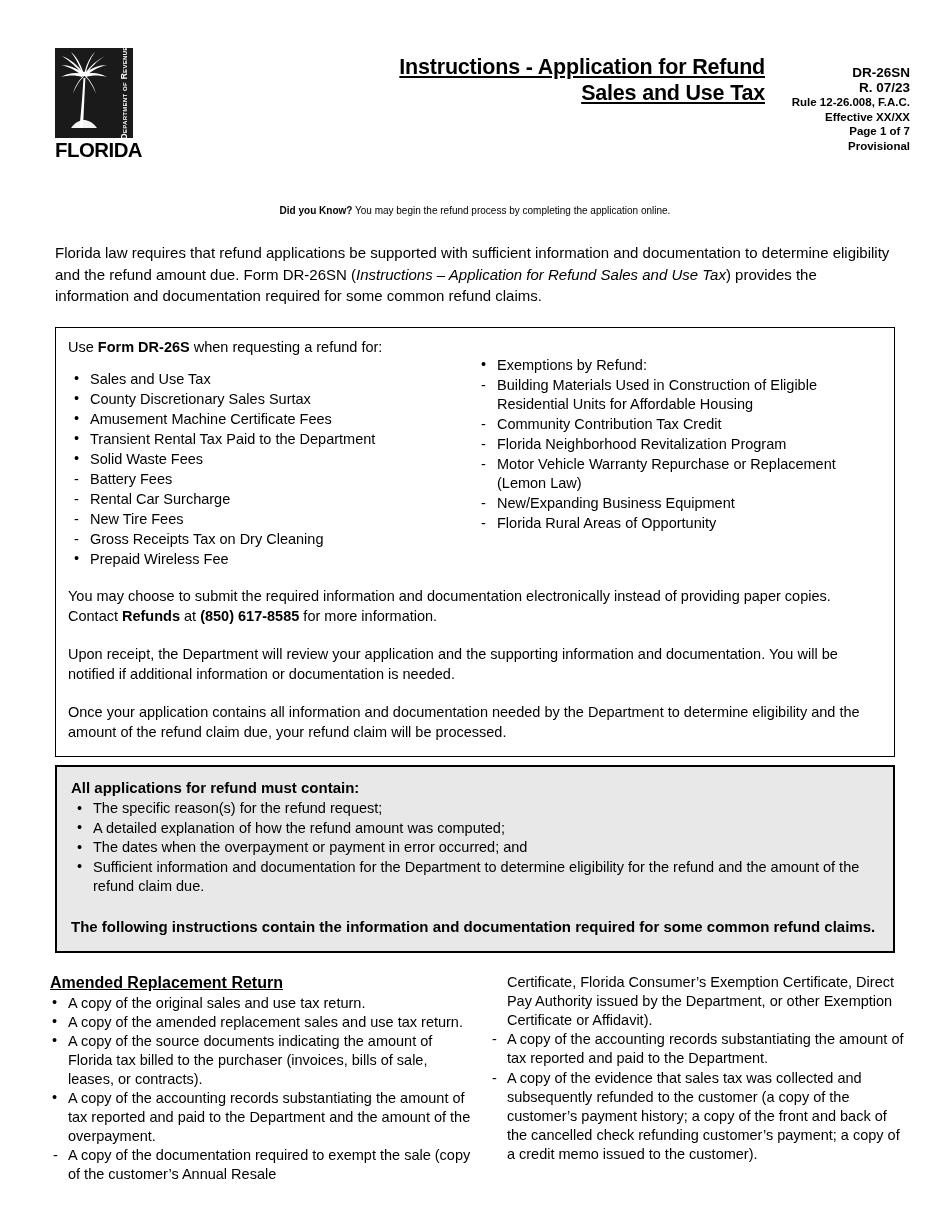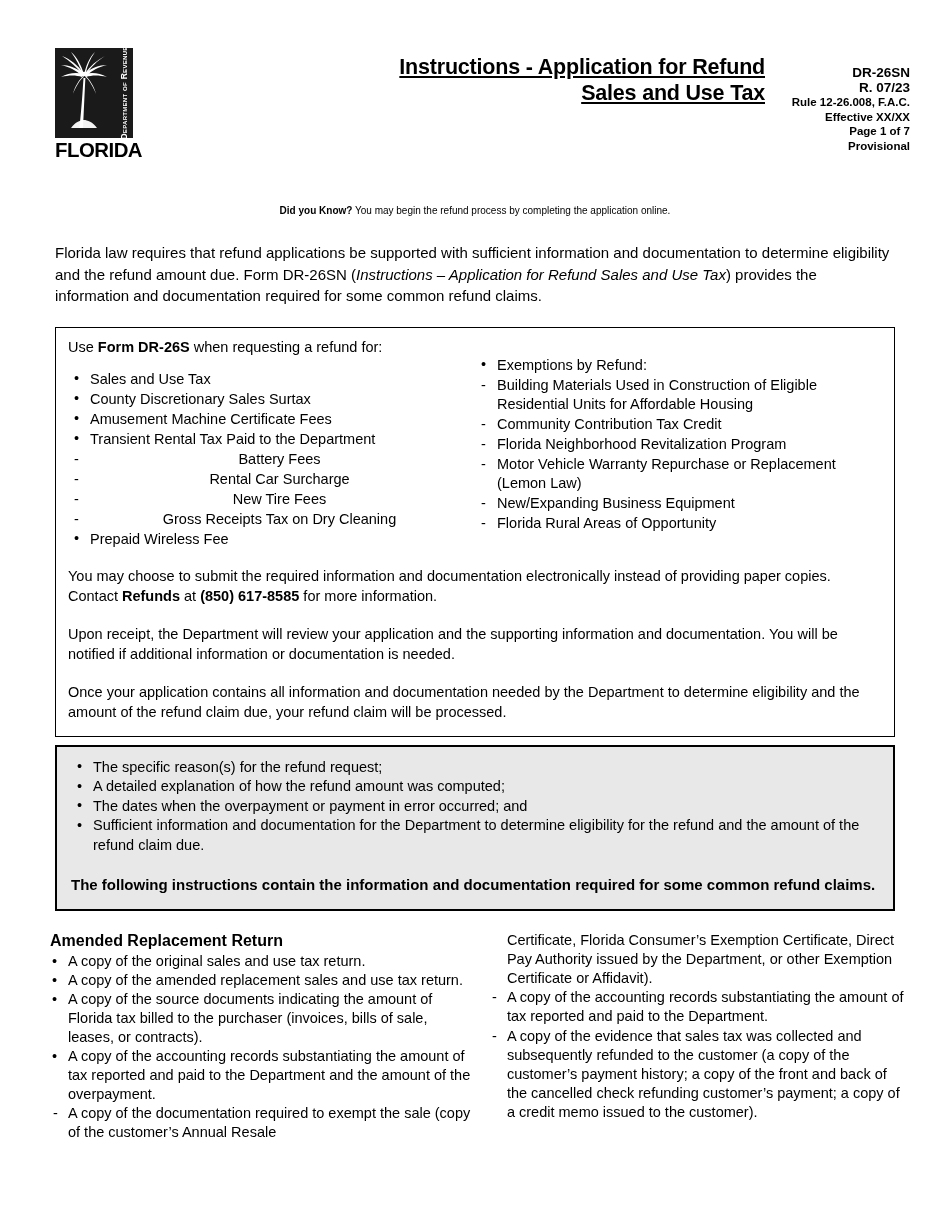--- a/index.html
+++ b/index.html
@@ -156,21 +156,21 @@
     left: 6px;
     top: -0.5px;
   }
   ul.dsh > li::before {
     content: "-";
     position: absolute;
     left: 6px;
     top: 0px;
   }
   .lvl1 { margin-left: 28px; margin-top: 1px; }
-  .lvl2 { margin-left: 28px; margin-top: 1px; text-align: center; }
+  .lvl2 { margin-left: 28px; margin-top: 1px; }
   .lvl2-r { margin-left: 32px; margin-top: 1px; }
   .box1-lead { margin-bottom: 13px; }
   .box1-para {
     margin-top: 16px;
     font-size: 14.5px;
     line-height: 20px;
   }
   .box1-para.gap { margin-top: 18px; }
 
   
@@ -202,20 +202,21 @@
     display: flex;
     font-size: 14.5px;
     line-height: 19px;
   }
   .bcol-left { width: 455px; padding-right: 18px; box-sizing: border-box; }
   .bcol-right { width: 432px; box-sizing: border-box; padding-top: 0px; }
   .sec-head {
     font-weight: bold;
     font-size: 16px;
     margin-bottom: 2px;
+    text-decoration: underline;
   }
   .bottom ul.bul > li { padding-left: 18px; margin-bottom: 0px; }
   .bottom ul.bul > li::before { left: 2px; }
   .bottom ul.dsh > li { padding-left: 18px; }
   .bottom ul.dsh > li::before { left: 3px; }
   .sub-dsh { margin-left: 14px; margin-top: 0px; }
   .cont-indent { padding-left: 18px; }
   .rgap { margin-top: 9px; }
 </style>
 </head>
@@ -284,20 +285,21 @@
 
       <div class="box1-col-left">
         <div class="box1-lead">
           <span>Use </span><b>Form DR-26S</b><span> when requesting a refund for:</span>
         </div>
         <ul class="bul lvl1">
           <li>Sales and Use Tax</li>
           <li>County Discretionary Sales Surtax</li>
           <li>Amusement Machine Certificate Fees</li>
           <li>Transient Rental Tax Paid to the Department</li>
+          <li>Solid Waste Fees</li>
         </ul>
         <ul class="dsh lvl2">
           <li>Battery Fees</li>
           <li>Rental Car Surcharge</li>
           <li>New Tire Fees</li>
           <li>Gross Receipts Tax on Dry Cleaning</li>
         </ul>
         <ul class="bul lvl1">
           <li>Prepaid Wireless Fee</li>
         </ul>
@@ -321,20 +323,21 @@
     <div class="box1-para">
       <span>You may choose to submit the required information and documentation electronically instead of providing paper copies. Contact </span><b>Refunds</b><span> at </span><b>(850) 617-8585</b><span> for more information.</span>
     </div>
 
     <div class="box1-para gap">Upon receipt, the Department will review your application and the supporting information and documentation. You will be notified if additional information or documentation is needed.</div>
 
     <div class="box1-para gap">Once your application contains all information and documentation needed by the Department to determine eligibility and the amount of the refund claim due, your refund claim will be processed.</div>
   </div>
 
   <div class="box2">
+    <div class="box2-head">All applications for refund must contain:</div>
     <ul class="bul lvl1">
       <li>The specific reason(s) for the refund request;</li>
       <li>A detailed explanation of how the refund amount was computed;</li>
       <li>The dates when the overpayment or payment in error occurred; and</li>
       <li>Sufficient information and documentation for the Department to determine eligibility for the refund and the amount of the refund claim due.</li>
     </ul>
     <div class="box2-foot">The following instructions contain the information and documentation required for some common refund claims.</div>
   </div>
 
   <div class="bottom">

